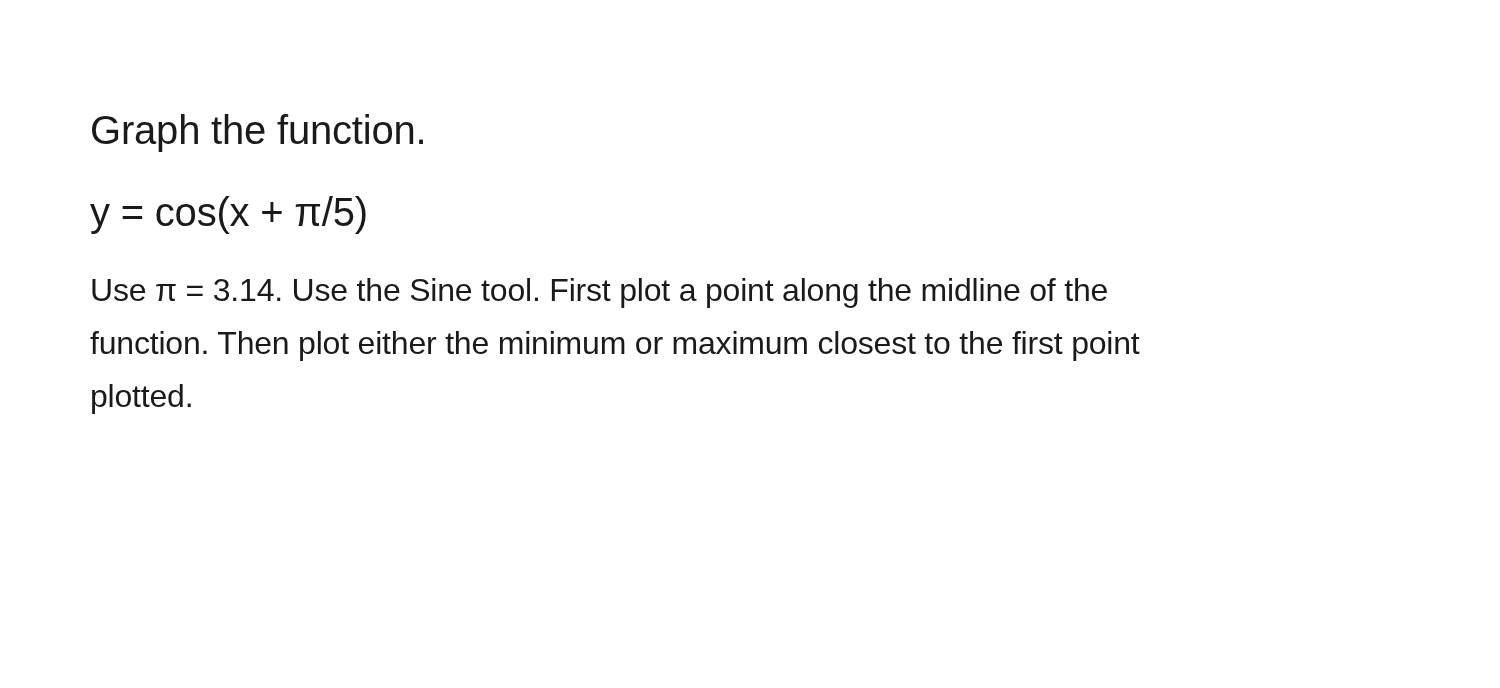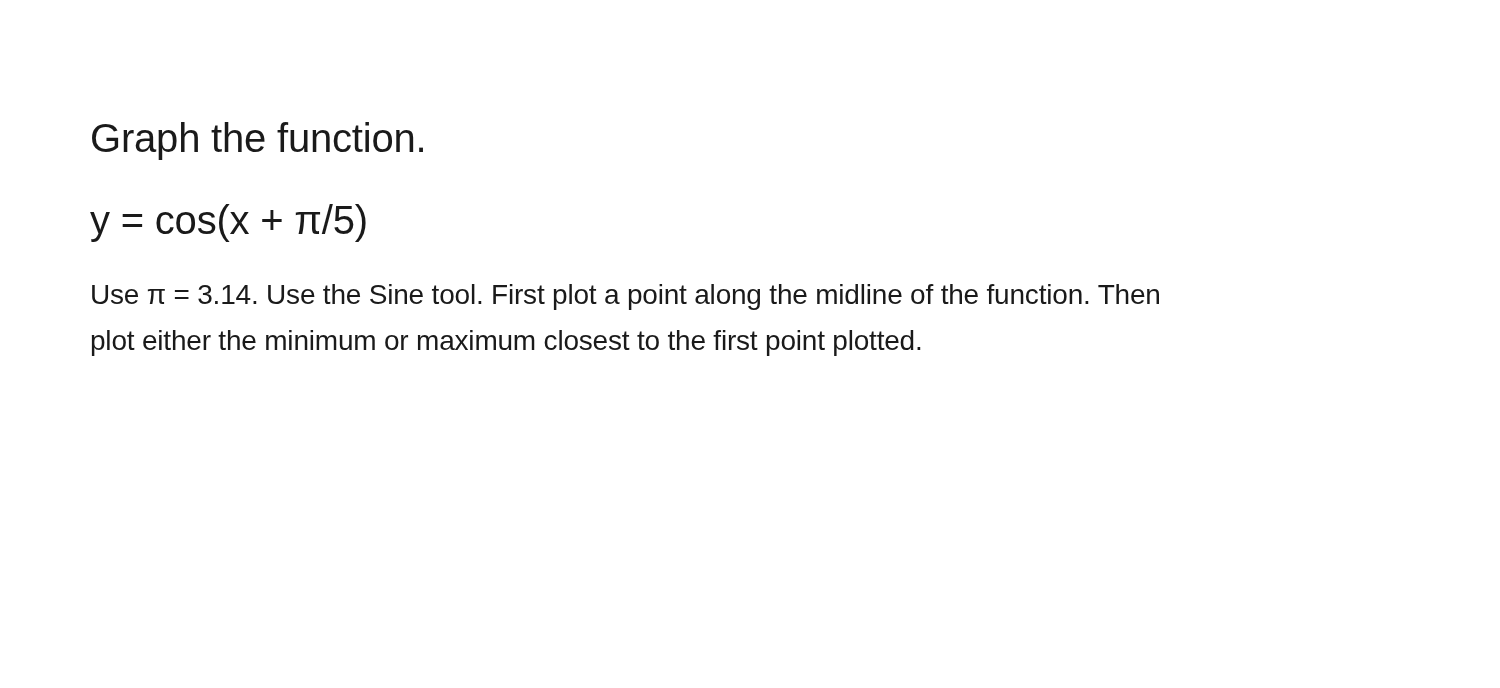--- a/index.html
+++ b/index.html
@@ -18,30 +18,29 @@
     .content {
       display: flex;
       flex-direction: column;
       gap: 22px;
     }
     .line {
       font-size: 40px;
       line-height: 1.5;
       letter-spacing: -0.2px;
       font-weight: 400;
-      margin-top: 8px;
     }
     .equation {
       font-size: 40px;
       line-height: 1.5;
       letter-spacing: -0.2px;
       font-weight: 400;
     }
     .instructions {
-      font-size: 28px;
+      font-size: 32px;
       line-height: 1.65;
       letter-spacing: -0.2px;
       font-weight: 400;
       max-width: 1100px;
     }
   </style>
 </head>
 <body>
 
 <div class="content">

